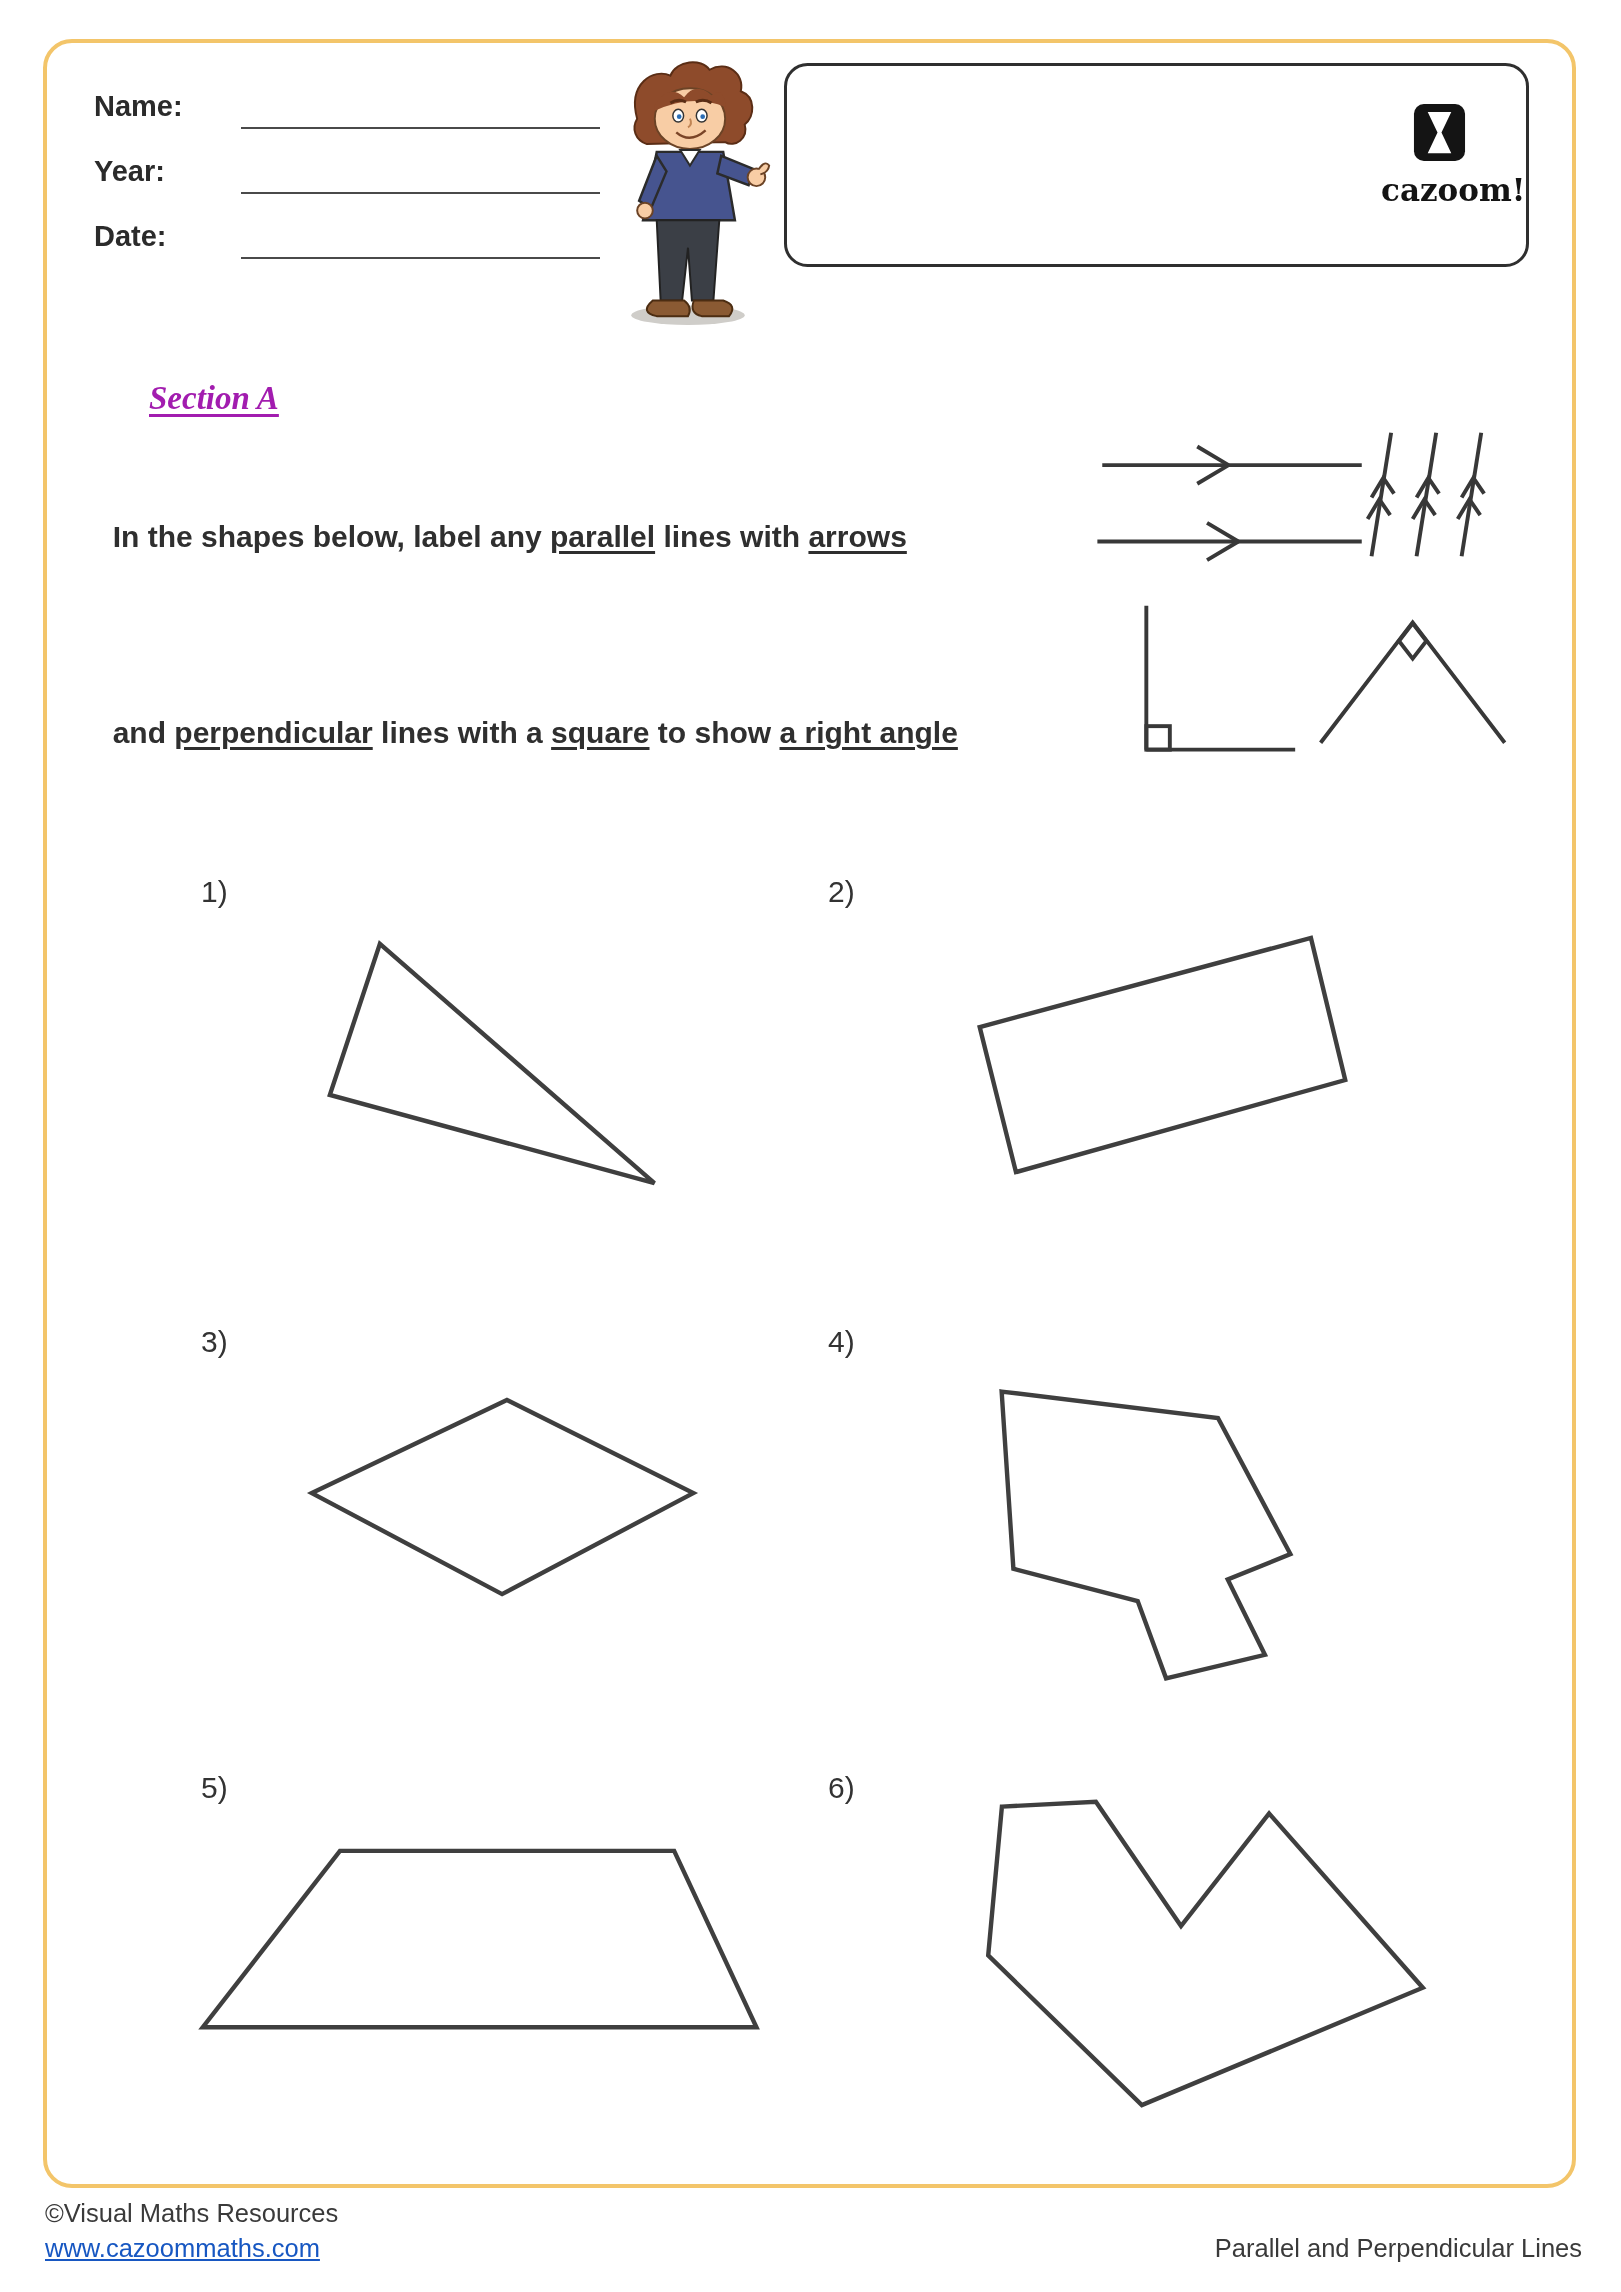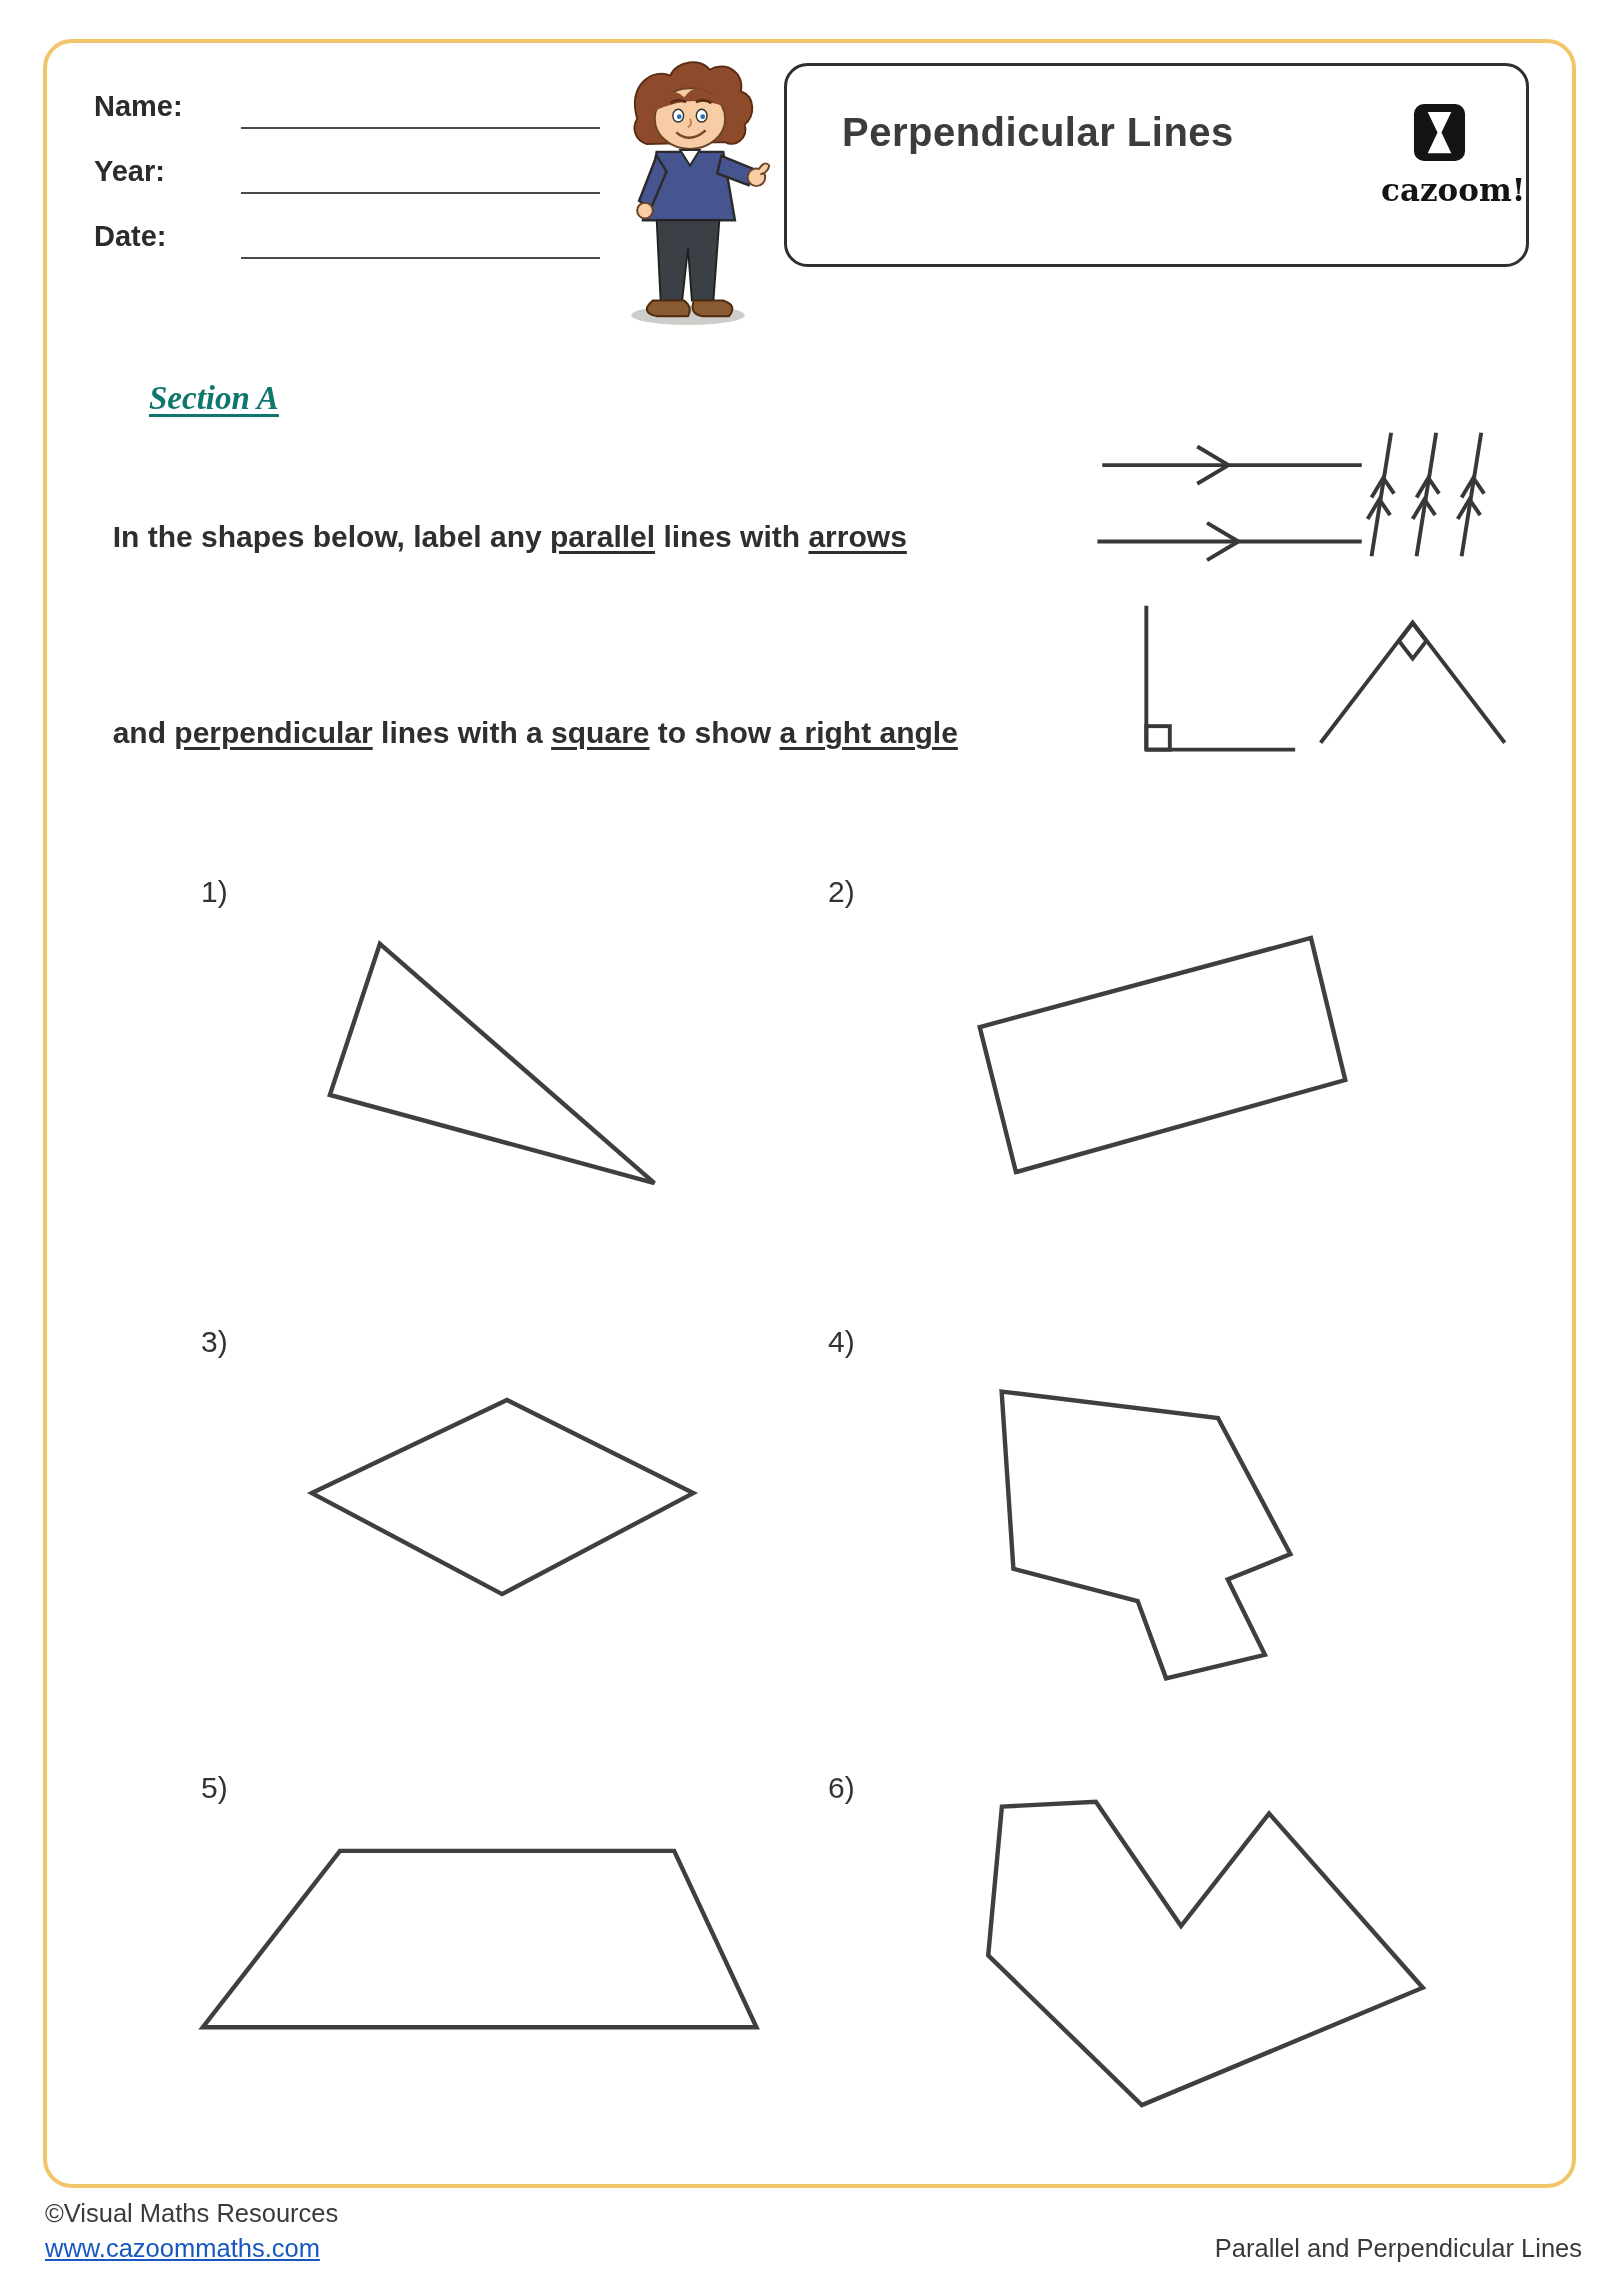--- a/index.html
+++ b/index.html
@@ -20,21 +20,21 @@
     border:3.4px solid #2f2f2f;border-radius:23.5px;background:#fff;
   }
   .title-text{
     position:absolute;left:55px;top:41px;
     font-size:40px;font-weight:bold;color:#3c3c3c;line-height:51px;letter-spacing:0.5px;
   }
   .logo-wrap{position:absolute;right:29px;top:37px;width:116px;text-align:center;}
   .logo-text{font-family:"DejaVu Serif", serif;font-weight:bold;font-size:31px;color:#141414;margin-top:3.9px;}
   .section-heading{
     font-family:"Liberation Serif", serif;font-style:italic;font-weight:bold;
-    font-size:33px;color:#0f766e;text-decoration:underline;text-underline-offset:4.9px;
+    font-size:33px;color:#a21caf;text-decoration:underline;text-underline-offset:4.9px;
   }
   .instruction{font-size:30px;font-weight:600;color:#2f2f2f;white-space:pre-wrap;}
   .instruction .u{text-decoration:underline;text-underline-offset:3.9px;}
   .shape-number{font-size:30px;color:#333;}
   .shape svg polygon{fill:none;stroke:#3f3f3f;stroke-width:4.5;stroke-linejoin:miter;}
   .illus line,.illus path{stroke:#383838;stroke-width:4;fill:none;}
   .illus rect,.illus polygon{fill:none;stroke:#383838;stroke-width:4;}
   .footer-text{font-size:25.5px;color:#3a3a3a;}
   .footer-link{font-size:25.5px;color:#1757c2;text-decoration:underline;cursor:pointer;}
 </style>
@@ -72,21 +72,20 @@
   <path d="M124,104 L158,118 L152,134 L120,122 Z" fill="#46548F" stroke="#2b2b2b" stroke-width="2.5"></path>
   <circle cx="160" cy="126" r="9" fill="#F8CDA5" stroke="#6b4326" stroke-width="2"></circle>
   <path d="M162,118 q7,-10 11,-4 q-1,7 -9,9" fill="#F8CDA5" stroke="#6b4326" stroke-width="2"></path>
   <path d="M58,170 L122,170 L116,252 L94,252 L90,198 L84,252 L62,252 Z" fill="#3b3f46" stroke="#222" stroke-width="2"></path>
   <path d="M54,252 q-14,12 4,16 l32,0 q5,-9 -4,-16 Z" fill="#8a5a33" stroke="#4c2d12" stroke-width="2"></path>
   <path d="M96,252 q-5,13 8,16 l28,0 q9,-11 -6,-16 Z" fill="#8a5a33" stroke="#4c2d12" stroke-width="2"></path>
 </svg>
 
 <div class="abs title-box">
   <div class="title-text">
-    <div>Perpendicular Lines</div>
   </div>
   <div class="logo-wrap">
     <svg width="55" height="61" viewBox="0 0 56 62">
       <rect x="2" y="1" width="52" height="58" rx="10" fill="#141414"></rect>
       <polygon points="16,9 40,9 30,30 40,51 16,51 26,30" fill="#ffffff"></polygon>
     </svg>
     <div class="logo-text">cazoom!</div>
   </div>
 </div>
 

